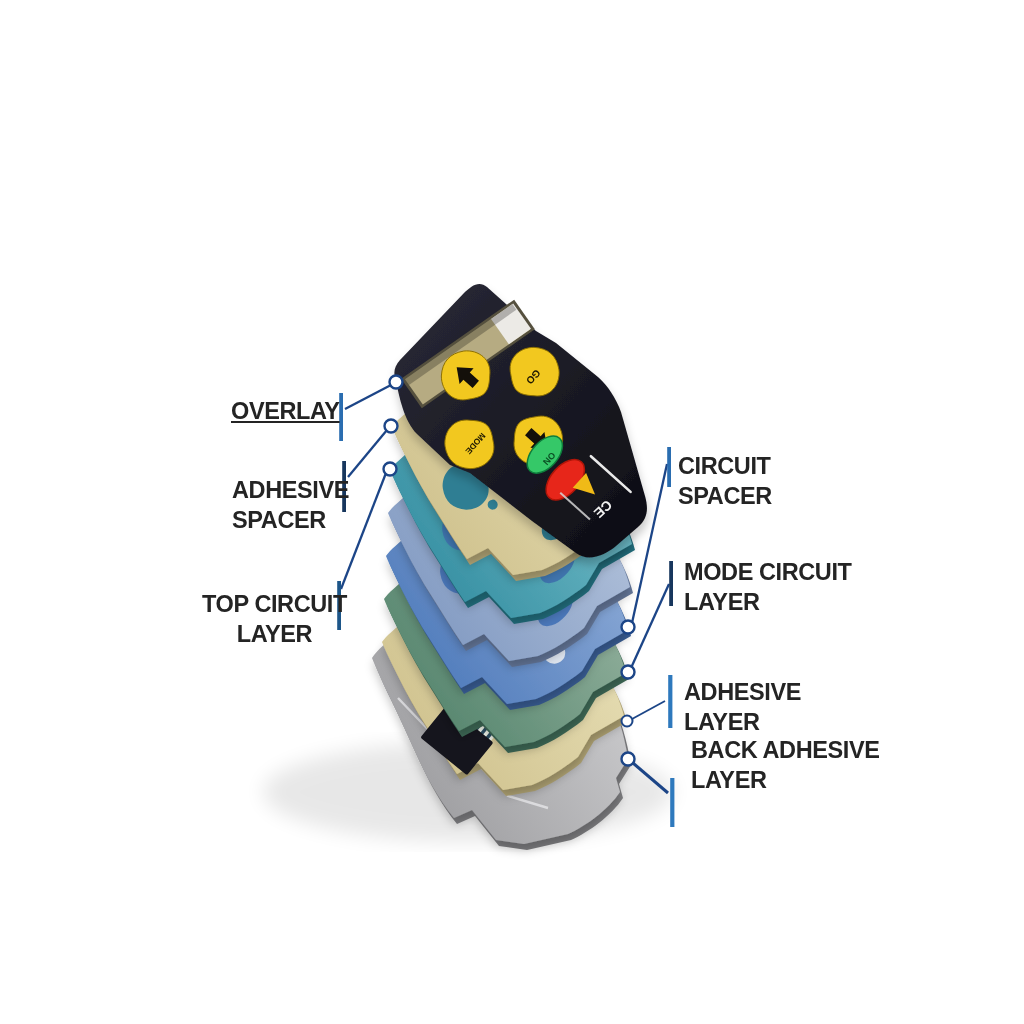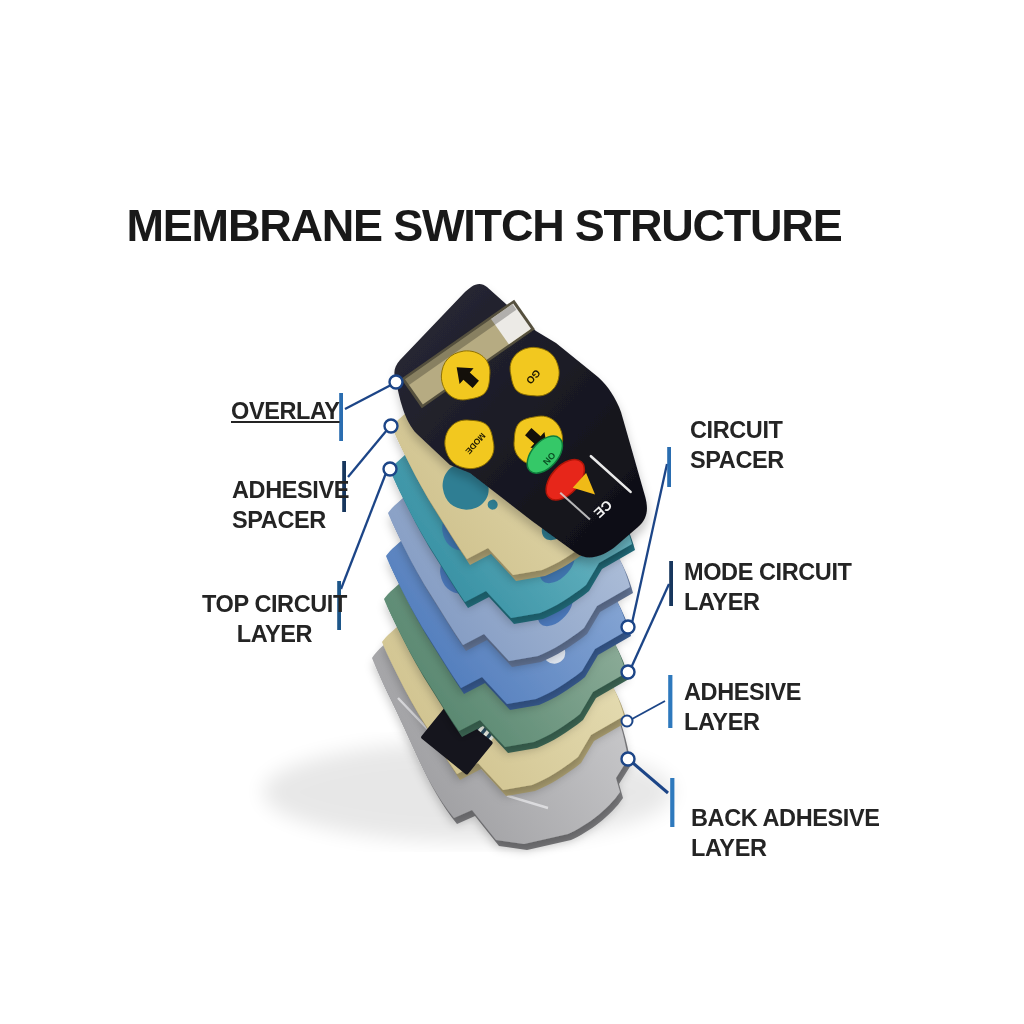--- a/index.html
+++ b/index.html
@@ -234,29 +234,28 @@
     <circle cx="396" cy="382" r="6.5"></circle>
     <circle cx="391" cy="426" r="6.5"></circle>
     <circle cx="390" cy="469" r="6.5"></circle>
     <circle cx="628" cy="627" r="6.5"></circle>
     <circle cx="628" cy="672" r="6.5"></circle>
     <circle cx="627" cy="721" r="5.5" stroke-width="2"></circle>
     <circle cx="628" cy="759" r="6.5"></circle>
   </g>
 </svg>
 
-<div class="title">MEMBRANE SWITCH STRUCTURE</div>
 
 <div class="lbl" style="left:231px;top:397px;text-decoration:underline;">OVERLAY</div>
 <div class="lbl" style="left:232px;top:476px;">ADHESIVE
 SPACER</div>
 <div class="lbl" style="left:202px;top:590px;text-align:center;">TOP CIRCUIT
 LAYER</div>
-<div class="lbl" style="left:678px;top:416px;margin-left:12px;">CIRCUIT
+<div class="lbl" style="left:678px;top:452px;">CIRCUIT
 SPACER</div>
 <div class="lbl" style="left:684px;top:558px;">MODE CIRCUIT
 LAYER</div>
 <div class="lbl" style="left:684px;top:678px;">ADHESIVE
 LAYER</div>
-<div class="lbl" style="left:691px;top:804px;">BACK ADHESIVE
+<div class="lbl" style="left:691px;top:736px;">BACK ADHESIVE
 LAYER</div>
 
 </div>
 
 </body></html>

